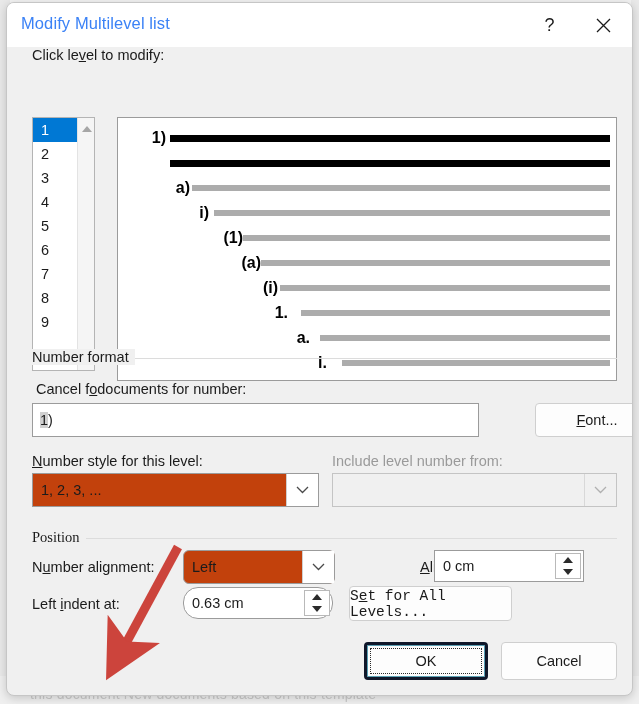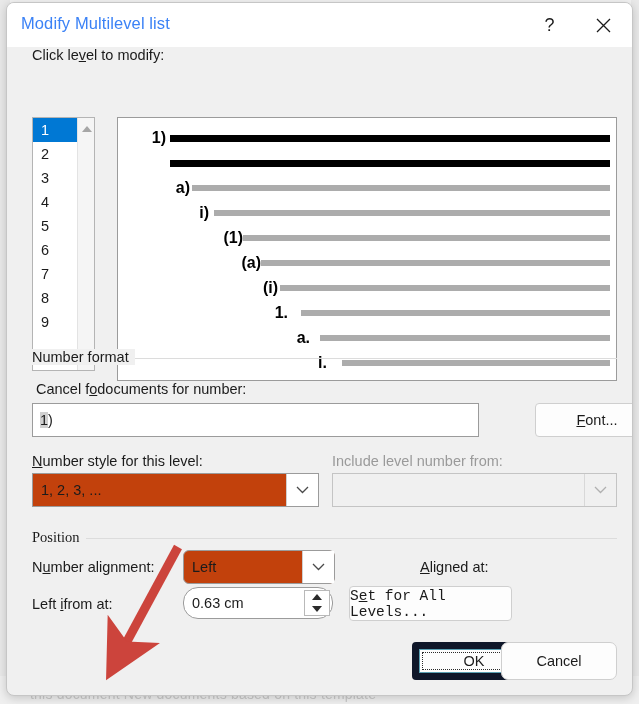--- a/index.html
+++ b/index.html
@@ -160,21 +160,21 @@
   .tri2.dn{border-top:6px solid #2b2b2b;}
 
   
   .btn{
     position:absolute;background:#fdfdfd;border:1px solid #cfcfcf;
     border-radius:4px;box-sizing:border-box;
     display:flex;align-items:center;justify-content:center;
     font-size:14.5px;color:#1b1b1b;
   }
   .btn u{text-decoration:underline;text-underline-offset:1px;}
-  .btn.focus{border:7px solid #0f172a;box-shadow:0 0 0 1px #5aa0b4 inset;margin-left:48px;}
+  .btn.focus{border:3px solid #0f172a;box-shadow:0 0 0 1px #5aa0b4 inset;}
   .btn .focusring{
     position:absolute;left:3px;top:3px;right:3px;bottom:3px;
     border:1px dotted #2b2b2b;
   }
 
   
   .arrow-svg{position:absolute;left:0;top:0;width:639px;height:704px;pointer-events:none;}
 </style>
 </head>
 <body>
@@ -310,22 +310,33 @@
         <div class="combo-val">Left</div>
         <div class="combo-btn">
           <svg class="chev" width="13" height="8" viewBox="0 0 13 8">
               <path d="M1 1 L6.5 6.5 L12 1" stroke="#4a4a4a" stroke-width="1.3" fill="none"></path>
             </svg>
         </div>
       </div>
 
       <div class="lbl" style="left:413px;top:524px;"><u>A</u><span>ligned at:</span></div>
 
-
-      <div class="lbl" style="left:25px;top:561px;"><span>Left </span><u>i</u><span>from at:</span></div>
+      <div class="spin" style="left:427px;top:515px;width:150px;height:32px;">
+        <div class="spin-val">0 cm</div>
+        <div class="spin-btns">
+          <div class="spin-half up">
+              <div class="tri2 up"></div>
+            </div>
+          <div class="spin-half dn">
+              <div class="tri2 dn"></div>
+            </div>
+        </div>
+      </div>
+
+      <div class="lbl" style="left:25px;top:561px;"><span>Left </span><u>i</u><span>ndent at:</span></div>
 
       <div class="spin" style="left:176px;top:552px;width:150px;height:32px;border-radius:15px;">
         <div class="spin-val">0.63 cm</div>
         <div class="spin-btns">
           <div class="spin-half up">
               <div class="tri2 up"></div>
             </div>
           <div class="spin-half dn">
               <div class="tri2 dn"></div>
             </div>
@@ -335,21 +346,21 @@
       <div class="btn" style="left:342px;top:551px;width:163px;height:35px;font-family:Liberation Mono, monospace;">
           <span><span>S</span><u>e</u><span>t for All Levels...</span></span>
         </div>
 
 
       <div class="btn focus" style="left:357px;top:607px;width:124px;height:38px;">
         <div class="focusring"></div>
         <span>OK</span>
       </div>
 
-      <div class="btn" style="left:494px;top:607px;width:116px;height:38px;border-radius:7px;">
+      <div class="btn" style="left:494px;top:607px;width:116px;height:38px;">
           <span>Cancel</span>
         </div>
 
     </div>
   </div>
 
   <svg class="arrow-svg" viewBox="0 0 639 704">
     <defs>
       <marker id="ah" markerWidth="7" markerHeight="7" refX="2.6" refY="3.3" orient="auto">
         <path d="M0,0 L6.5,3.3 L0,6.6 L1.6,3.3 z" fill="#cc443c"></path>

